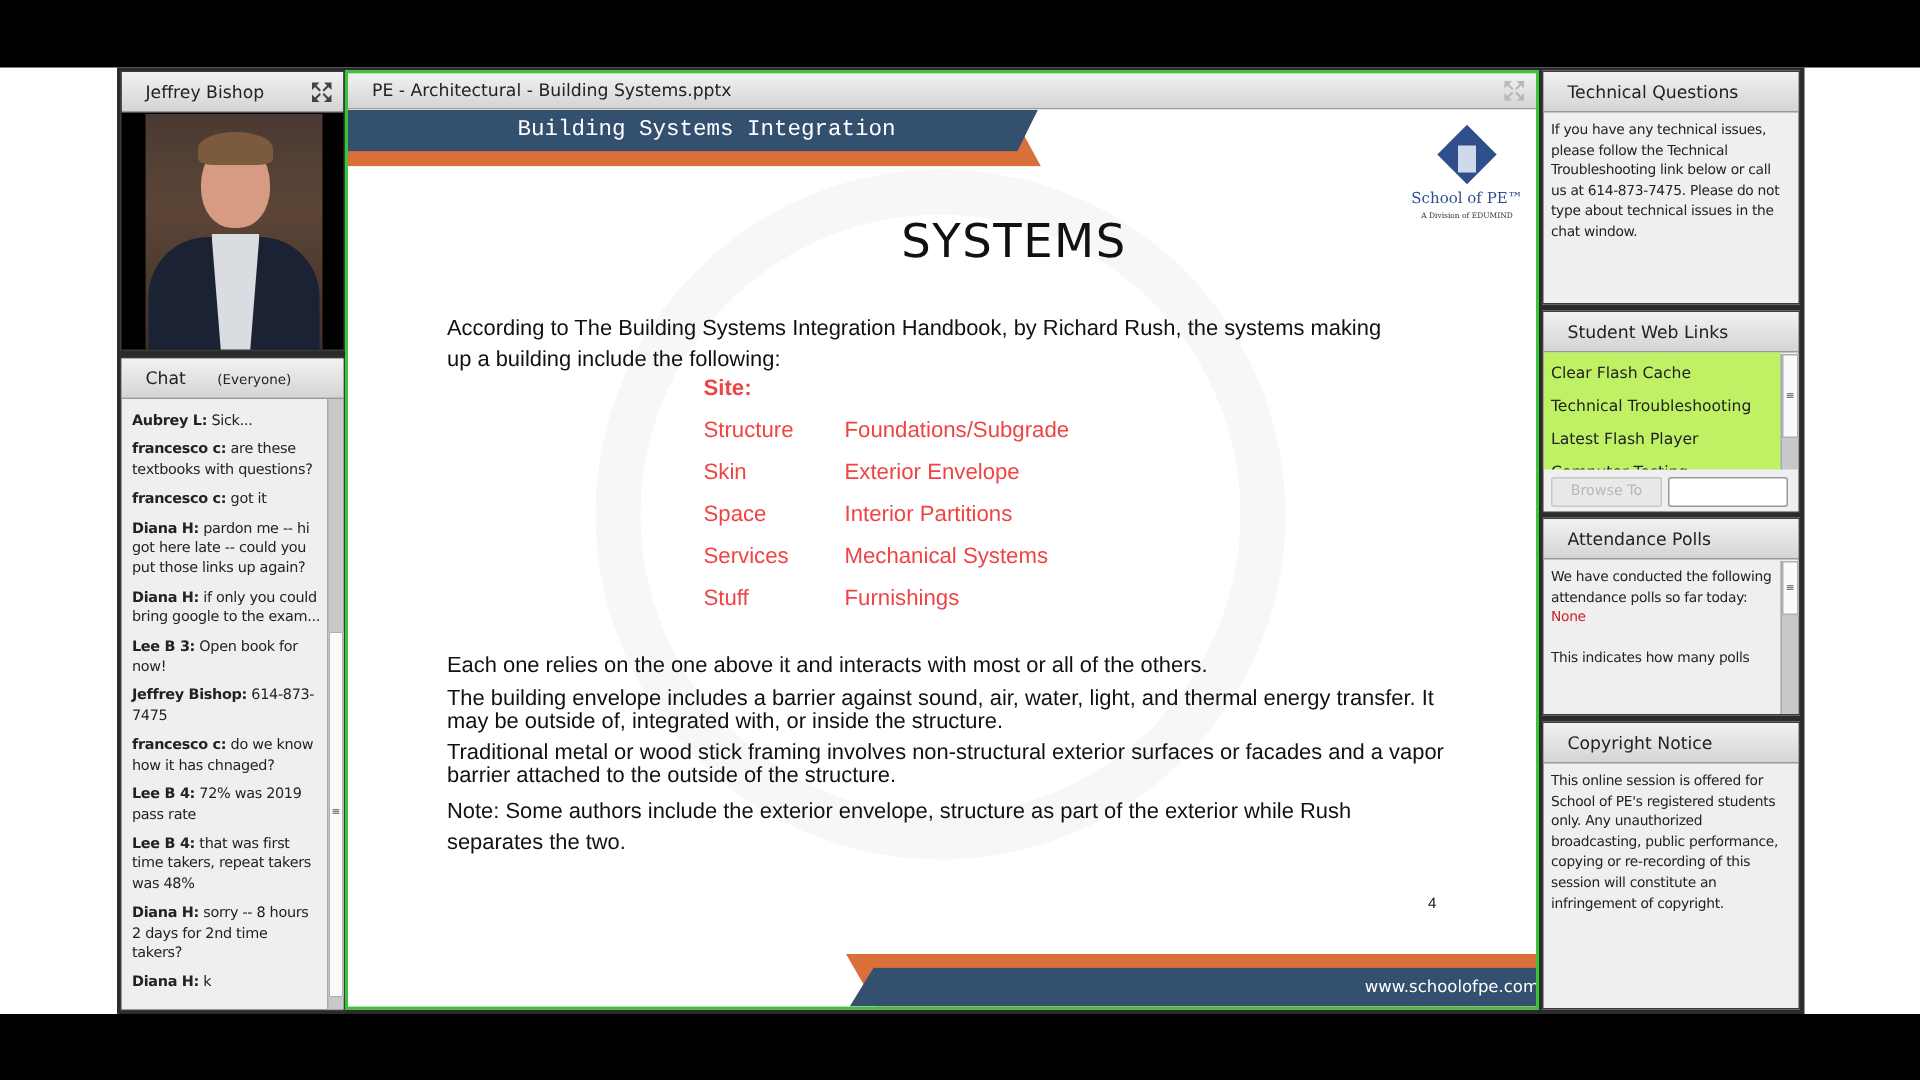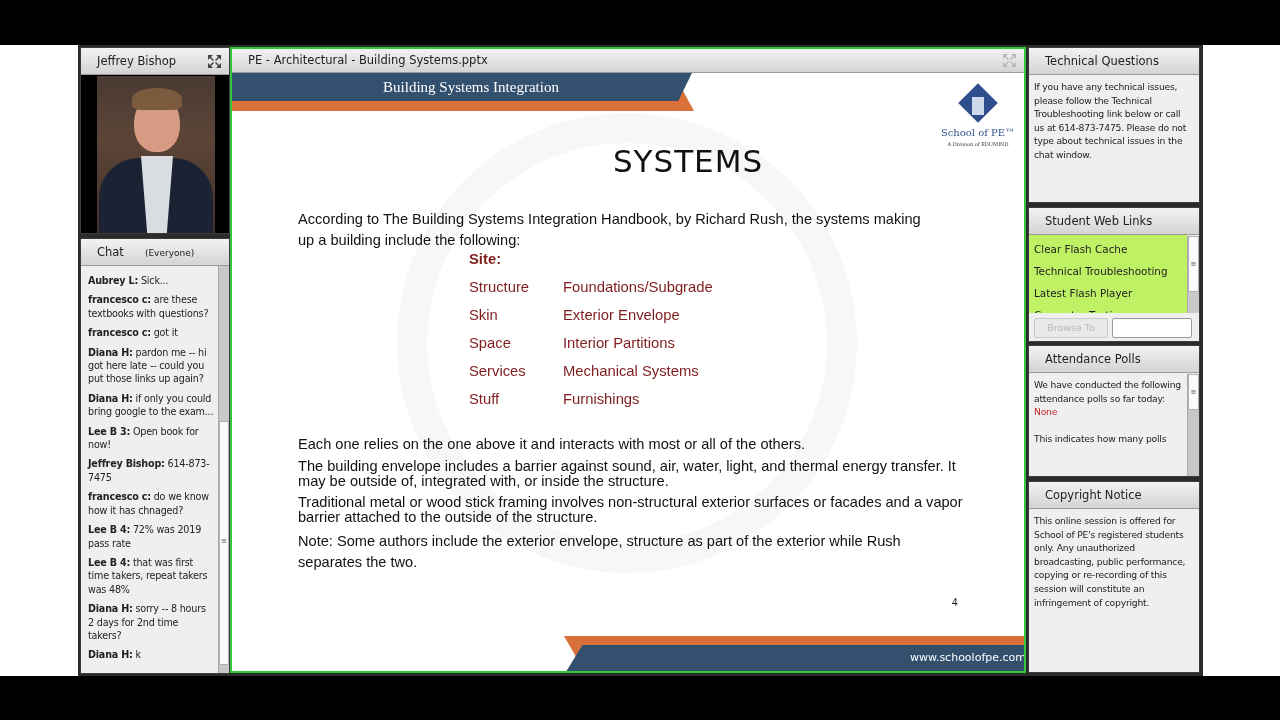--- a/index.html
+++ b/index.html
@@ -41,33 +41,33 @@
   .scroll-track { position: absolute; background: #c8c8c8; border-left: 1px solid #aaa; }
   .scroll-thumb { position: absolute; background: #fafafa; border: 1px solid #b0b0b0; }
   .grip { position: absolute; left: 50%; transform: translateX(-50%); font-size: 7px; color: #555; line-height: 7px; }
 
   
   #share-pod { left: 230px; top: 47px; width: 796px; height: 626px; border: 2px solid #38c638; background: #fff; }
   #share-pod .pod-header { height: 24px; line-height: 23px; }
   .slide { position: absolute; left: 0; top: 24px; width: 792px; height: 598px; background: #fff; overflow: hidden; }
   .banner-orange { position: absolute; left: 0; top: 4px; width: 462px; height: 34px; background: #d9703a; clip-path: polygon(0 0, 96% 0, 100% 100%, 0 100%); }
   .banner-blue { position: absolute; left: 0; top: 0; width: 460px; height: 28px; background: #34506f; clip-path: polygon(0 0, 100% 0, 97% 100%, 0 100%); }
-  .banner-title { position: absolute; left: 0; top: 0; width: 478px; height: 28px; line-height: 28px; text-align: center; color: #fff; font-family: Liberation Serif, serif; font-size: 15px; }
+  .banner-title { position: absolute; left: 0; top: 0; width: 478px; height: 28px; line-height: 28px; text-align: center; color: #fff; font-family: Liberation Mono, monospace; font-size: 15px; }
   .watermark { position: absolute; left: 165px; top: 40px; width: 460px; height: 460px; border-radius: 50%; border: 30px solid #f7f7f7; }
 
   .logo { position: absolute; left: 706px; top: 14px; width: 80px; height: 70px; text-align: center; }
   .logo-diamond { position: absolute; left: 26px; top: 2px; width: 28px; height: 28px; background: #2f4f8c; transform: rotate(45deg); }
   .logo-bldg { position: absolute; left: 34px; top: 10px; width: 12px; height: 18px; background: #cfd9ec; }
   .logo-name { position: absolute; left: 0; top: 40px; width: 80px; font-family: "DejaVu Serif", serif; font-size: 10px; color: #2f4f8c; }
   .logo-sub { position: absolute; left: 0; top: 54px; width: 80px; font-family: "DejaVu Serif", serif; font-size: 5px; color: #333; }
 
-  .slide-title { position: absolute; left: 0; top: 70px; width: 888px; text-align: center; font-family: "DejaVu Sans", sans-serif; font-size: 31px; color: #111; letter-spacing: 1px; margin-left: 12px; }
+  .slide-title { position: absolute; left: 0; top: 70px; width: 888px; text-align: center; font-family: "DejaVu Sans", sans-serif; font-size: 31px; color: #111; letter-spacing: 1px; }
   .slide-text { position: absolute; font-family: "Liberation Sans", sans-serif; font-size: 14.6px; color: #111; line-height: 21px; }
   .intro { left: 66px; top: 136px; width: 640px; }
-  .systems-table { position: absolute; left: 237px; top: 176px; font-family: "Liberation Sans", sans-serif; font-size: 14.8px; color: #7f1d1d; }
+  .systems-table { position: absolute; left: 237px; top: 176px; font-family: "Liberation Sans", sans-serif; font-size: 14.8px; color: #ef4444; }
   .systems-table .row { height: 28px; line-height: 20px; display: flex; }
   .systems-table .k { width: 94px; }
   .systems-table .site { font-weight: bold; }
   .para { left: 66px; width: 680px; line-height: 15px; }
   .page-num { position: absolute; left: 720px; top: 524px; font-family: "Liberation Sans", sans-serif; font-size: 10px; color: #111; }
   .footer-orange { position: absolute; left: 332px; top: 563px; width: 462px; height: 40px; background: #d9703a; clip-path: polygon(0 0, 100% 0, 100% 100%, 5% 100%); }
   .footer-blue { position: absolute; left: 332px; top: 572px; width: 462px; height: 30px; background: #34506f; clip-path: polygon(4% 0, 100% 0, 100% 100%, 0 100%); }
   .footer-url { position: absolute; left: 332px; top: 572px; width: 462px; height: 26px; line-height: 26px; text-align: right; color: #fff; font-family: "DejaVu Sans", sans-serif; font-size: 11px; }
 
   

